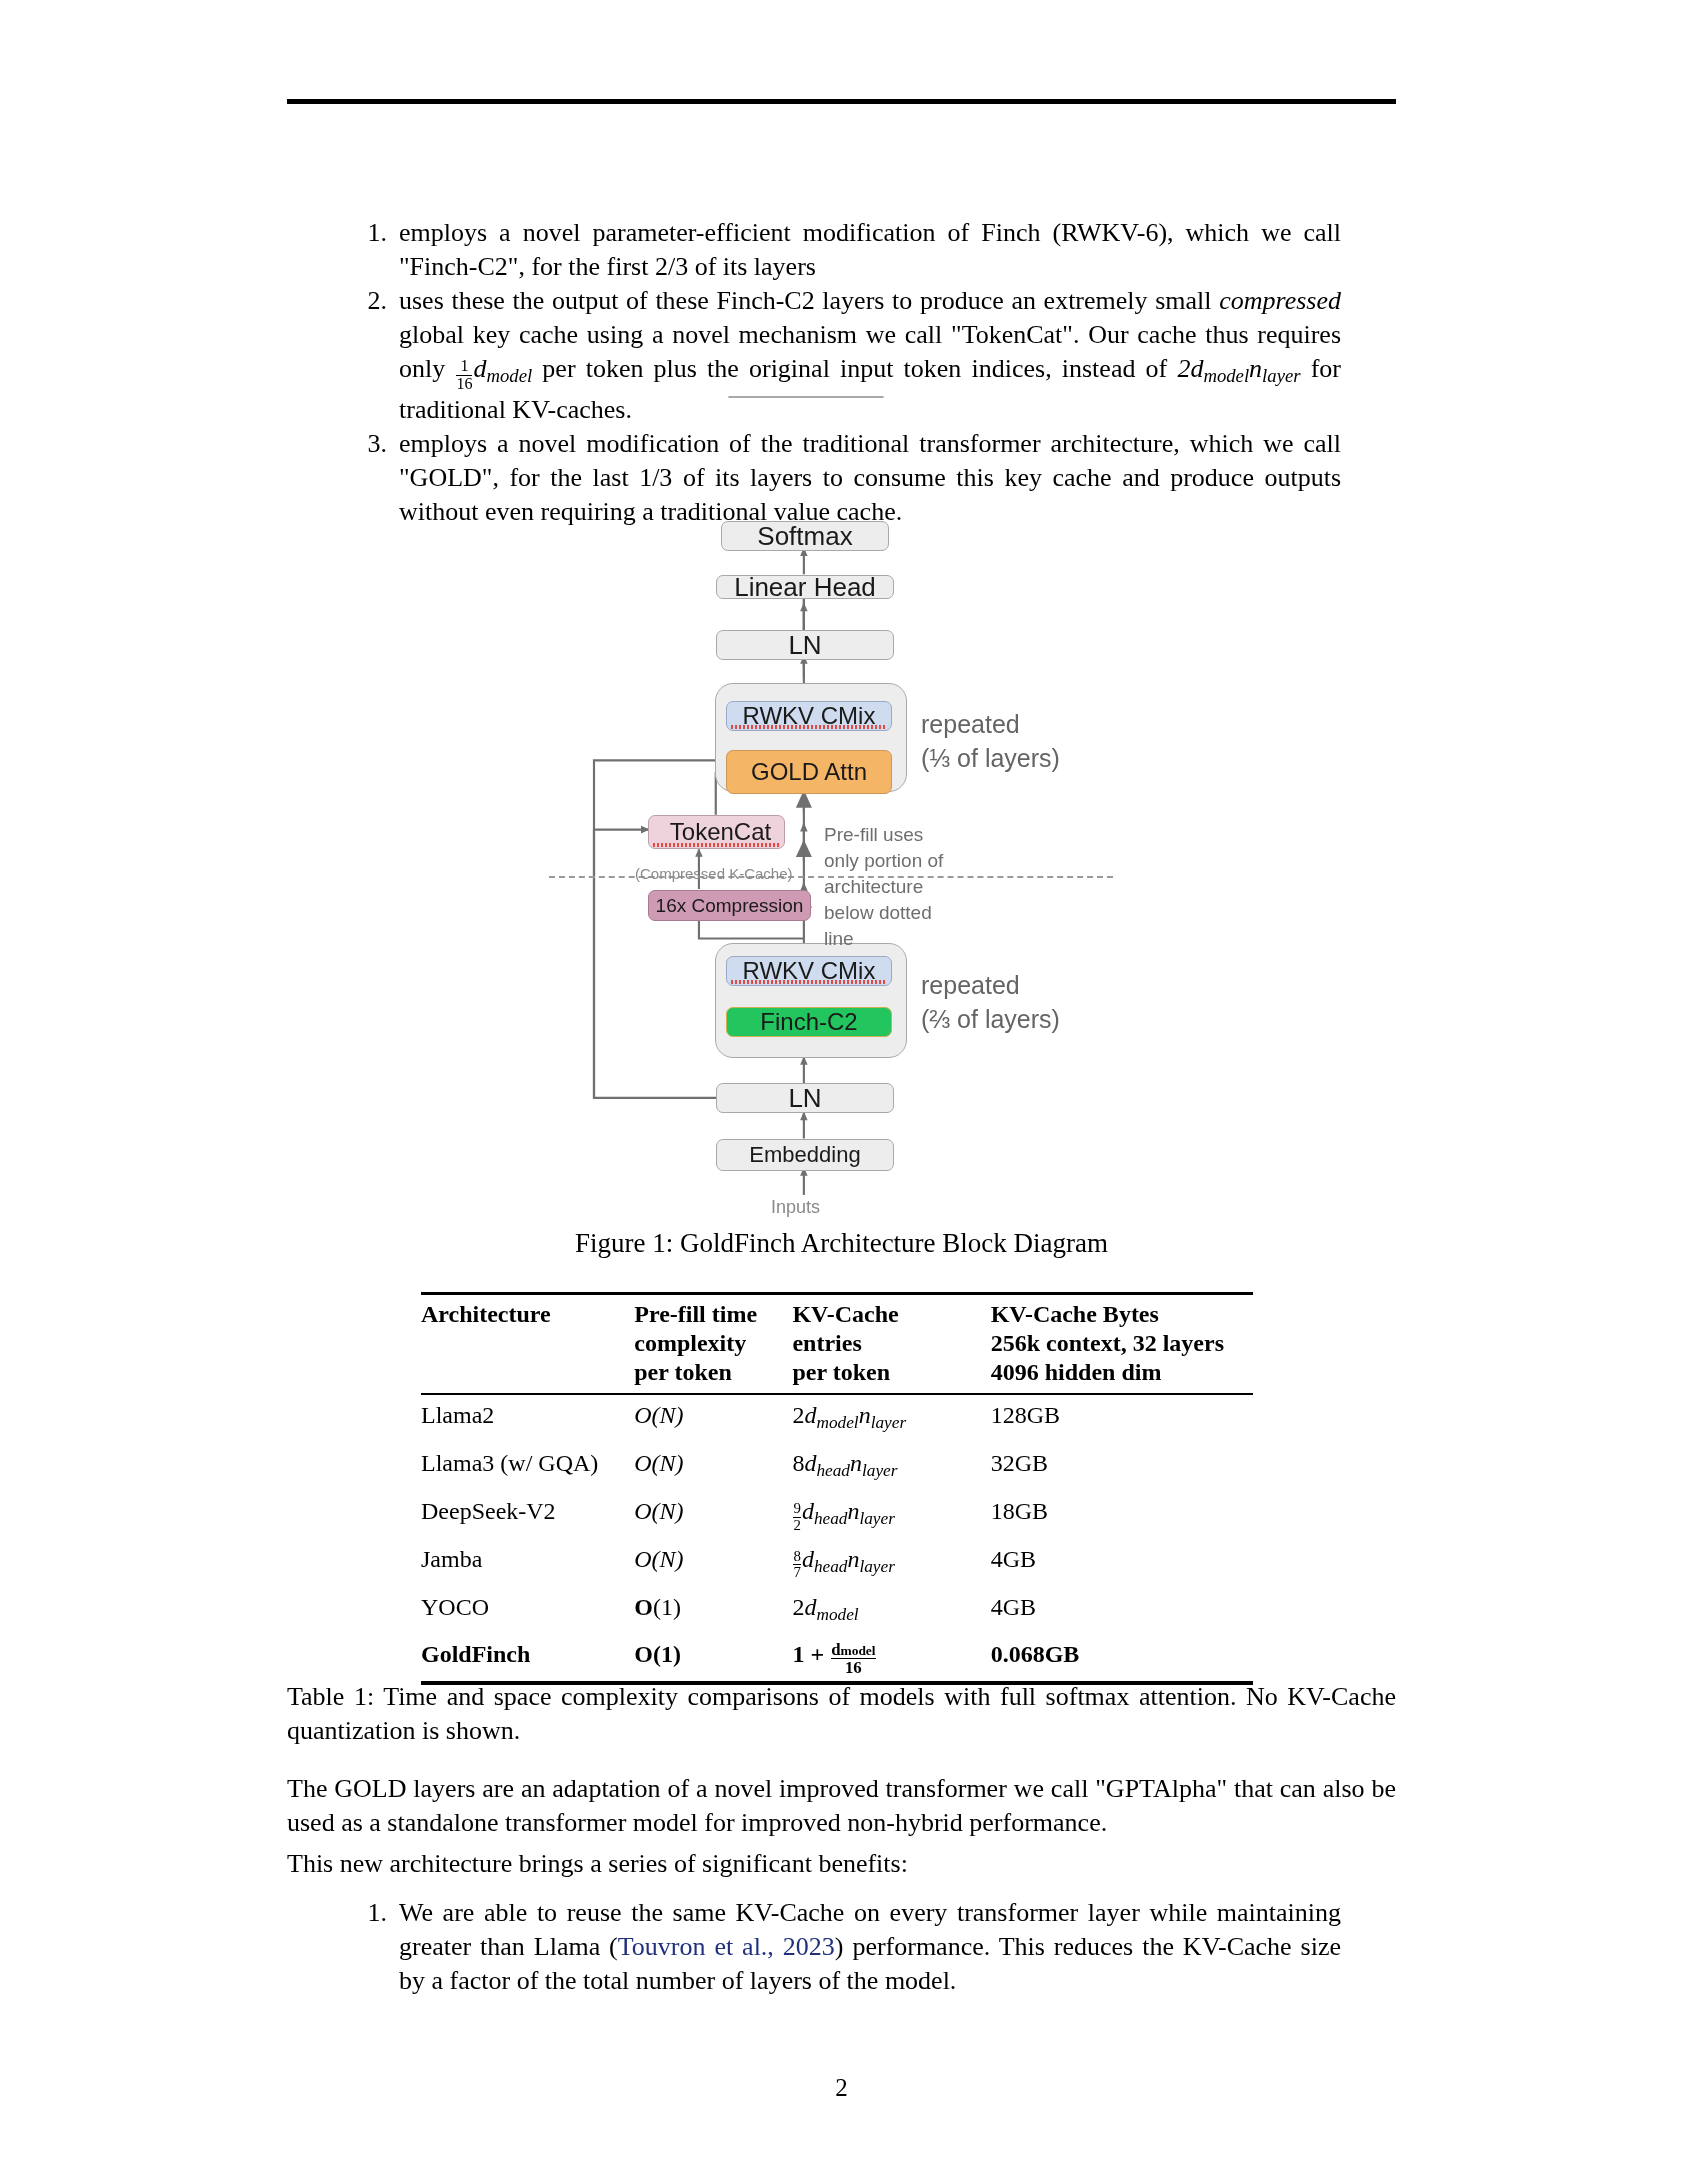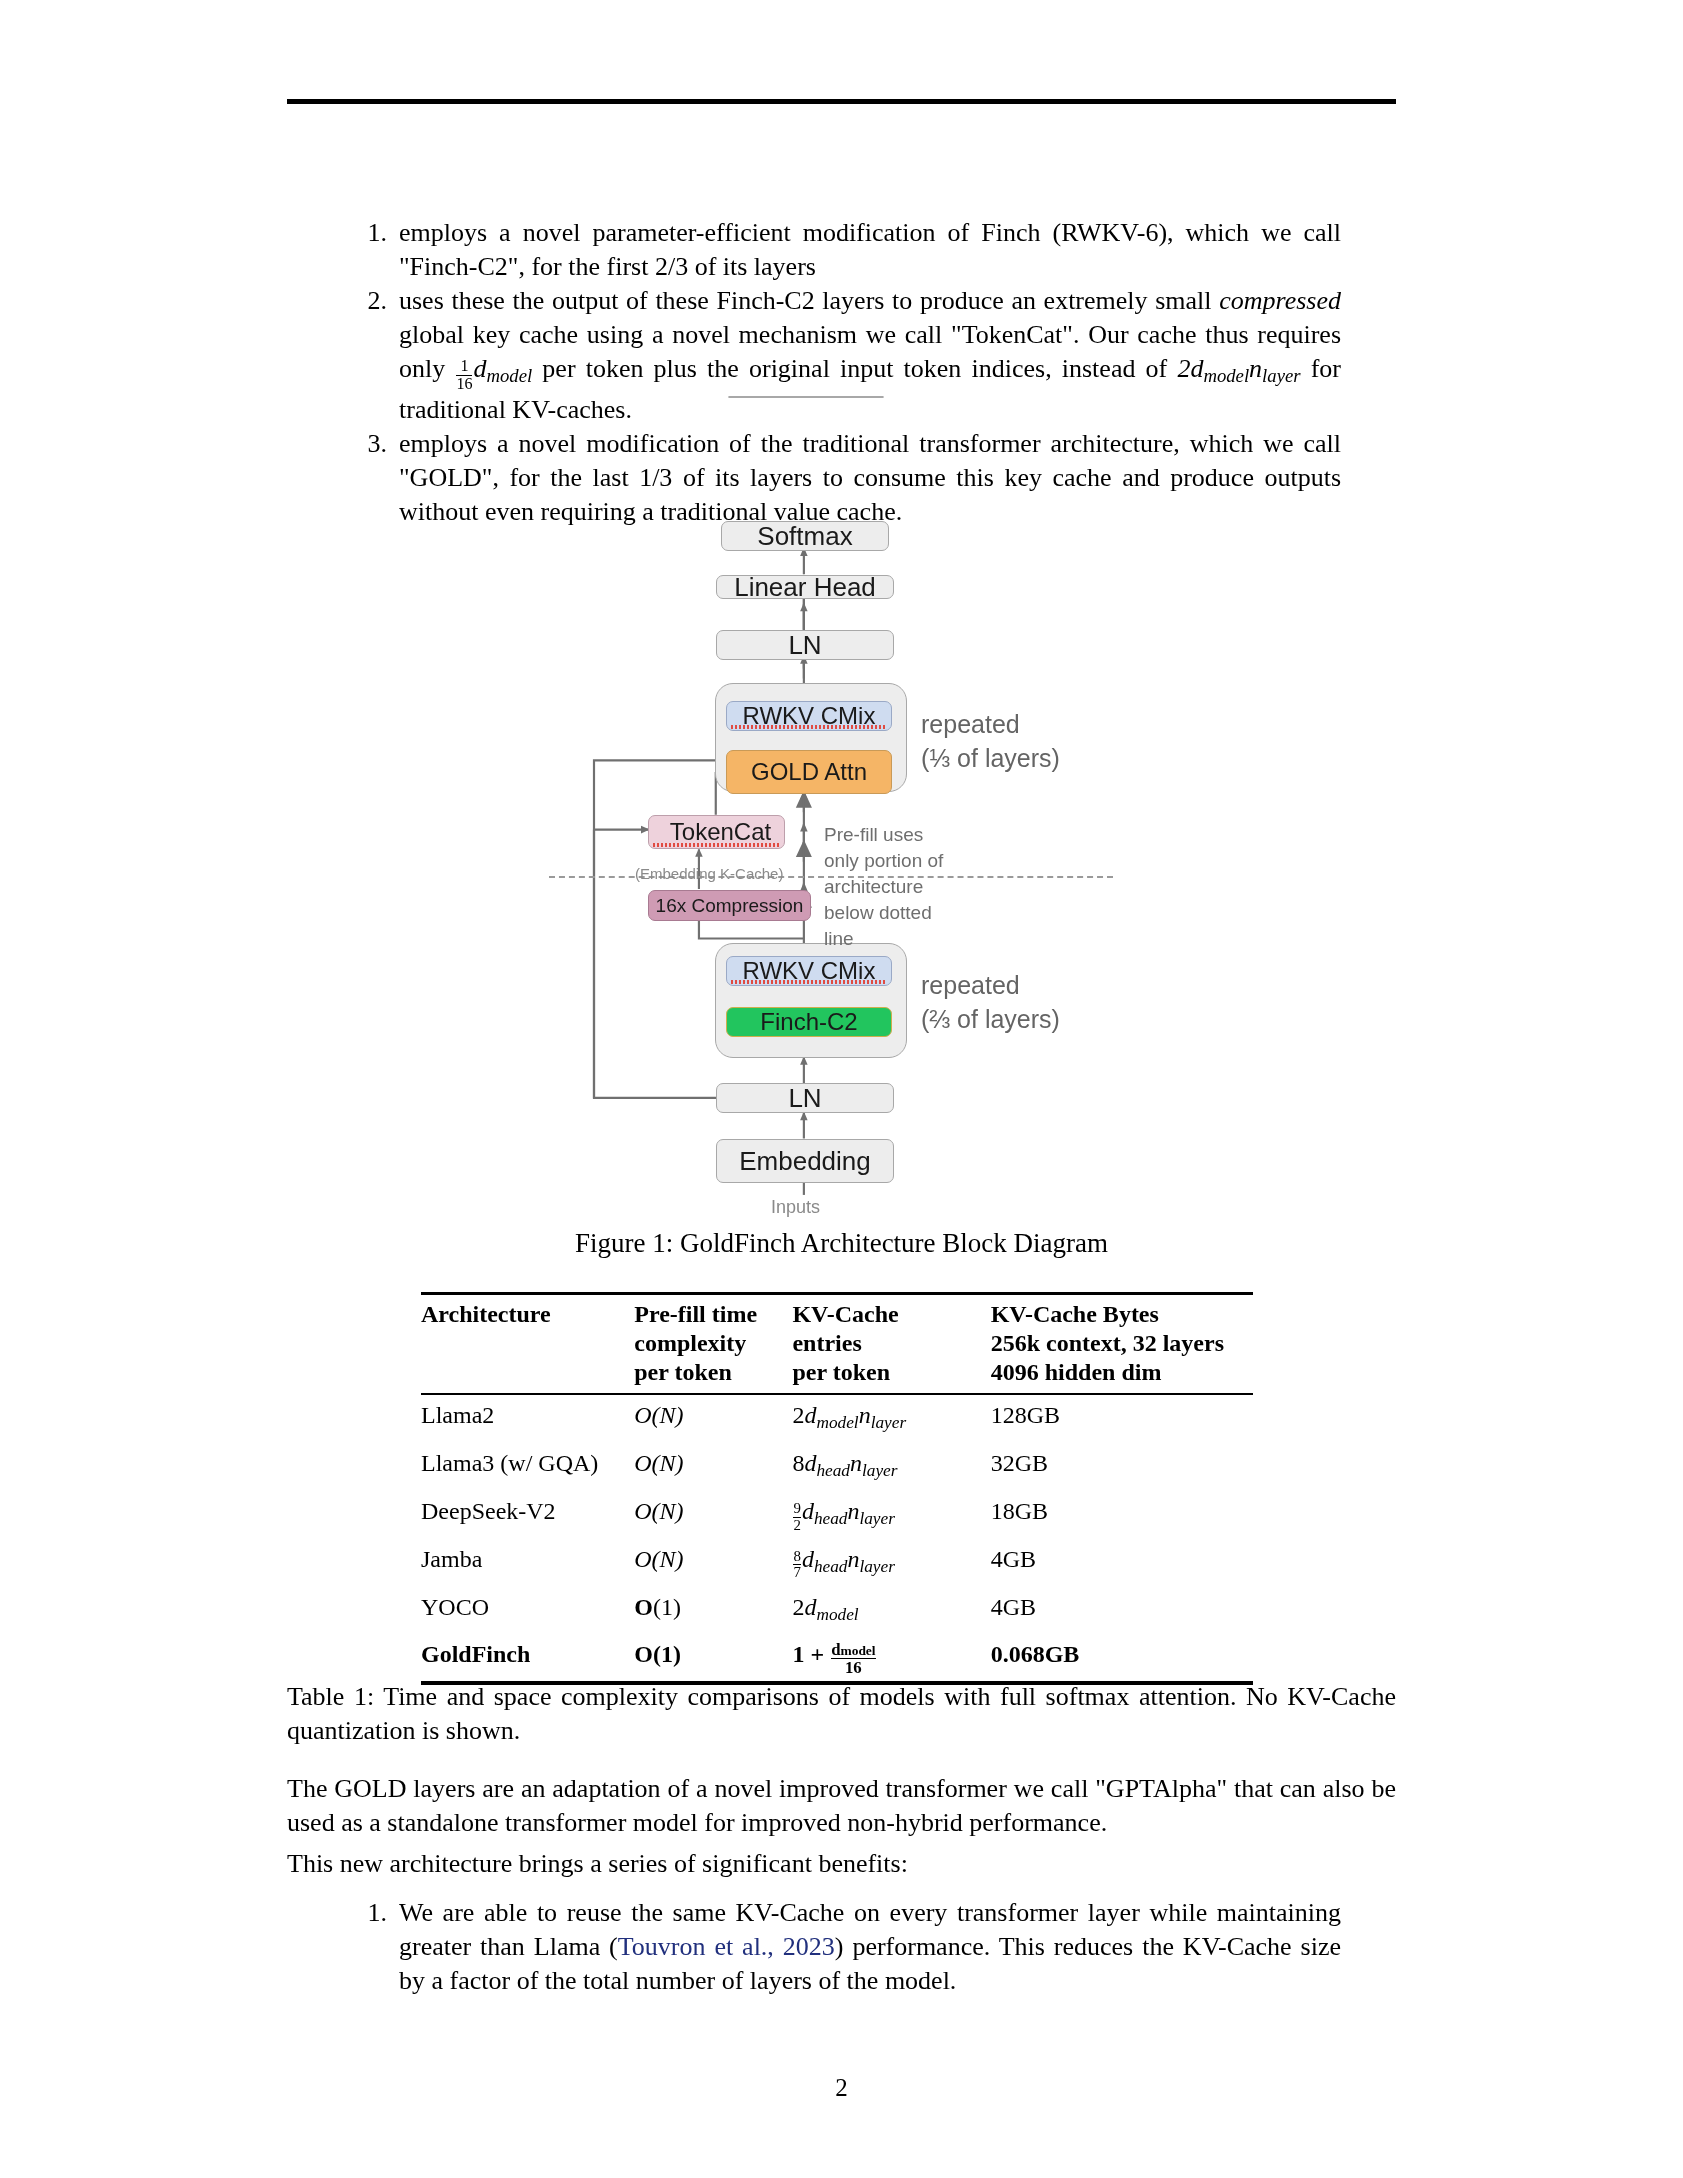--- a/index.html
+++ b/index.html
@@ -389,31 +389,31 @@
     </div>
 
     <div class="node yellow" style="left:726px; top:1007px; width:166px; height:30px; font-size:24px;">
       <span>Finch-C2</span>
     </div>
 
     <div class="node grey" style="left:716px; top:1083px; width:178px; height:30px; font-size:26px;">
       <span>LN</span>
     </div>
 
-    <div class="node grey" style="left:716px; top:1139px; width:178px; height:44px; font-size:26px;">
+    <div class="node grey" style="left:716px; top:1139px; width:178px; height:32px; font-size:22px;">
       <span>Embedding</span>
     </div>
 
     <div class="dlabel big" style="left:921px; top:707px;"><span>repeated<br>(⅓ of layers)</span></div>
 
     <div class="dlabel big" style="left:921px; top:968px;"><span>repeated<br>(⅔ of layers)</span></div>
 
     <div class="dlabel mid" style="left:824px; top:822px;"><span>Pre-fill uses<br>only portion of<br>architecture<br>below dotted<br>line</span></div>
 
-    <div class="dlabel sm" style="left:635px; top:865px;"><span>(Embedding K-Cache)</span></div>
+    <div class="dlabel sm" style="left:635px; top:865px;"><span>(Compressed K-Cache)</span></div>
 
     <div class="dlabel mid" style="left:771px; top:1194px; font-size:18px; color:#8a8a8a;"><span>Inputs</span></div>
   </div>
 
   <div class="fig-caption">
     <span>Figure 1: GoldFinch Architecture Block Diagram</span>
   </div>
 
   <div class="tbl">
     <div class="rule-thick"></div>

